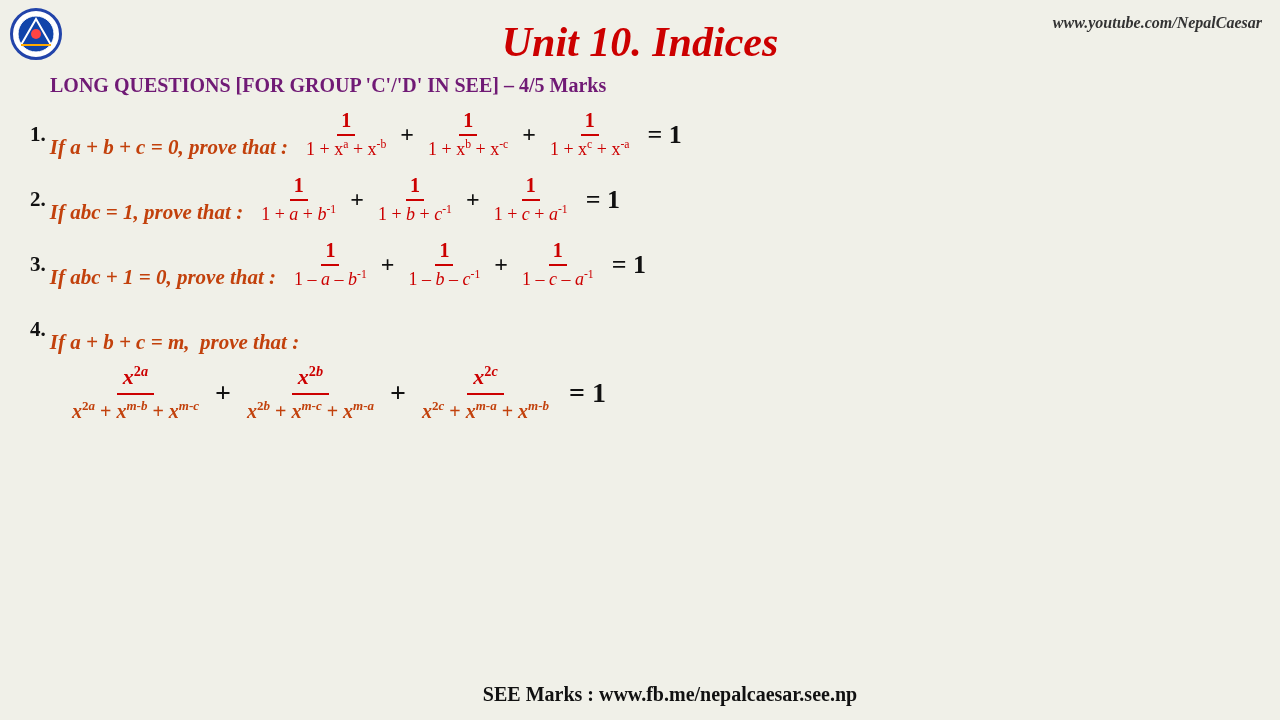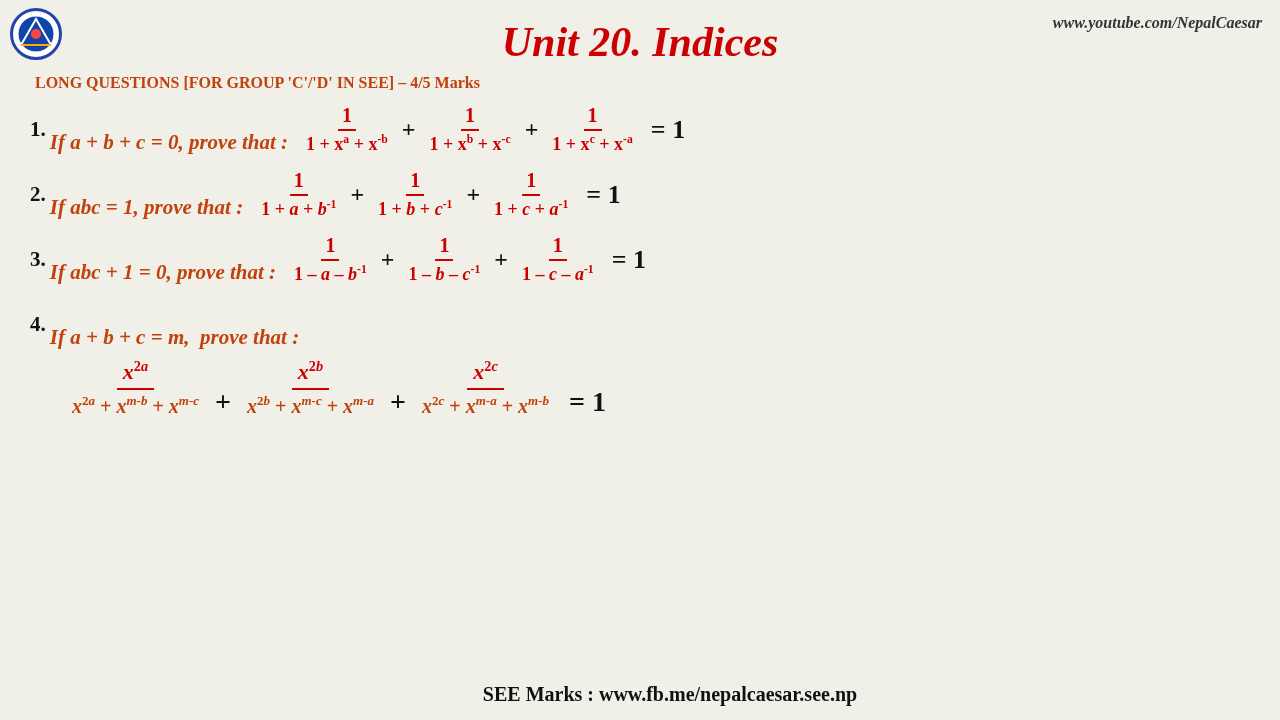--- a/index.html
+++ b/index.html
@@ -59,25 +59,25 @@
       text-align: center;
       font-size: 42px;
       font-weight: bold;
       color: #cc0000;
       font-style: italic;
       padding-top: 8px;
       margin-bottom: 8px;
     }
 
     .subtitle {
-      font-size: 16px;
-      font-weight: bold;
-      color: #c2410c;
+      font-size: 20px;
+      font-weight: bold;
+      color: #701a75;
       margin-bottom: 12px;
-      margin-left: 5px;
+      margin-left: 20px;
     }
 
     .question-block {
       margin-bottom: 14px;
     }
 
     .q-label {
       font-size: 21px;
       font-weight: bold;
       color: #111;
@@ -101,21 +101,21 @@
     .fraction .num {
       font-weight: bold;
       color: #cc0000;
       font-size: 20px;
       border-bottom: 2px solid #cc0000;
       padding: 0 4px 2px 4px;
       text-align: center;
     }
 
     .fraction .den {
-      font-weight: bold;
+      font-weight: normal;
       color: #cc0000;
       font-size: 18px;
       padding: 2px 4px 0 4px;
       text-align: center;
     }
 
     .plus {
       font-size: 24px;
       font-weight: bold;
       color: #111;
@@ -124,21 +124,21 @@
 
     .equals-one {
       font-size: 26px;
       font-weight: bold;
       color: #111;
       margin-left: 8px;
     }
 
     .big-fraction-row {
       display: flex;
-      align-items: flex-end;
+      align-items: center;
       margin-top: 8px;
       margin-left: 30px;
     }
 
     .big-fraction {
       display: inline-flex;
       flex-direction: column;
       align-items: center;
       margin: 0 6px;
     }
@@ -197,21 +197,21 @@
         <circle cx="19" cy="19" r="18" fill="#1144aa" stroke="#fff" stroke-width="1"></circle>
         <polygon points="19,4 34,30 4,30" fill="none" stroke="#fff" stroke-width="2"></polygon>
         <circle cx="19" cy="19" r="5" fill="#ff4444"></circle>
         <line x1="4" y1="30" x2="34" y2="30" stroke="#ffaa00" stroke-width="2"></line>
       </svg>
     </div>
   </div>
 
   <div class="youtube-link">www.youtube.com/NepalCaesar</div>
 
-  <div class="title">Unit 20. Indices</div>
+  <div class="title">Unit 10. Indices</div>
 
   <div class="subtitle">LONG QUESTIONS  [FOR GROUP 'C'/'D' IN SEE] – 4/5 Marks</div>
 
   <div class="question-block">
     <div style="display:flex; align-items:center; flex-wrap:wrap;">
       <span class="q-label">1.</span>&nbsp;
       <span class="q-text"><b>If <i>a</i> + <i>b</i> + <i>c</i> = 0, prove that :</b></span>
       &nbsp;&nbsp;
       <span class="inline-math">
         <span class="fraction">

